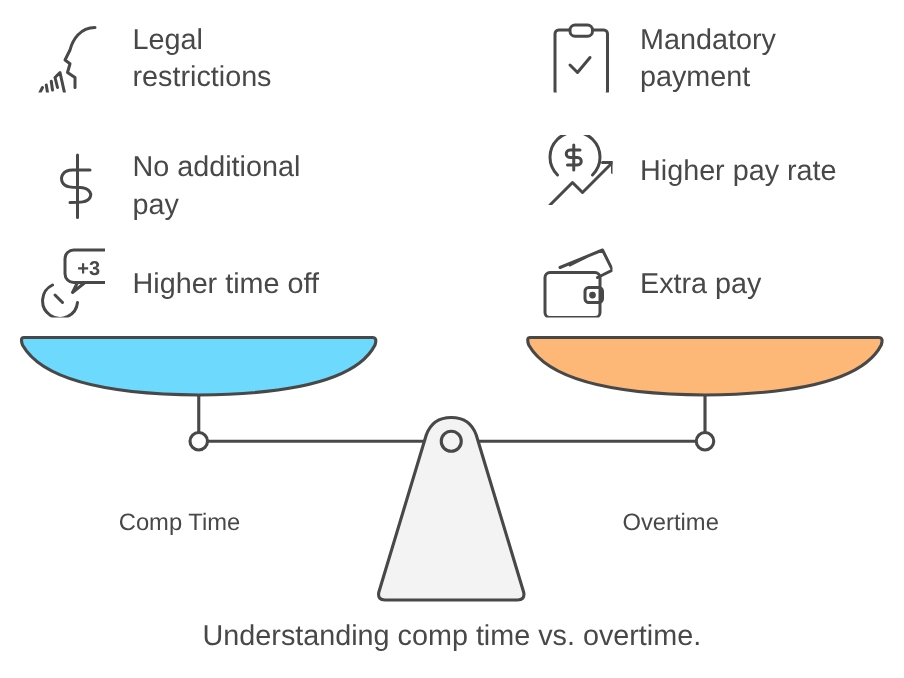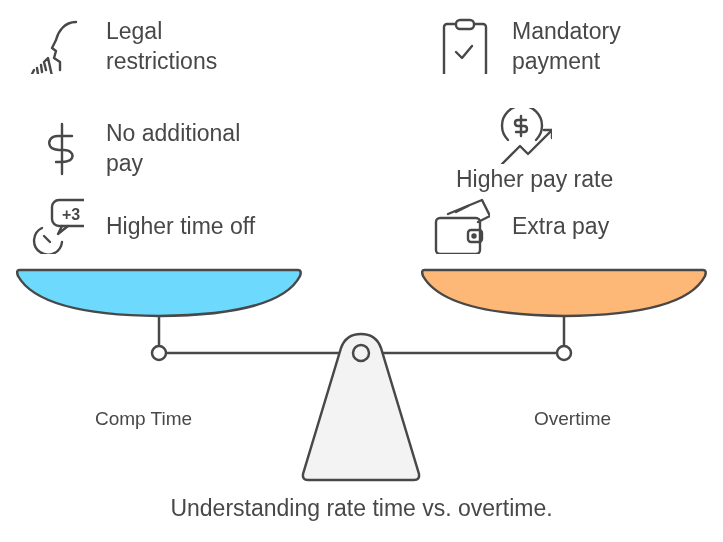--- a/index.html
+++ b/index.html
@@ -47,21 +47,21 @@
 <div class="item" style="left:434px; top:16px;">
   <svg class="ico" viewBox="0 0 56 56" fill="none" stroke="#484848" stroke-width="2.4" stroke-linecap="round" stroke-linejoin="round">
     <rect x="10" y="6" width="42" height="52" rx="3"></rect>
     <rect x="22" y="2" width="18" height="9" rx="4" fill="#ffffff"></rect>
     <path d="M22 34 L28 40 L38 28"></path>
   </svg>
   <span class="lbl">Mandatory
 payment</span>
 </div>
 
-<div class="item" style="left:434px; top:108px;flex-direction:column;">
+<div class="item" style="left:434px; top:108px;">
   <svg class="ico" viewBox="0 0 56 56" fill="none" stroke="#484848" stroke-width="2.4" stroke-linecap="round" stroke-linejoin="round">
     <path d="M12 32 A20 20 0 1 1 40 32"></path>
     <path d="M30 12 L22 12 C18 12 18 18 22 18 L28 18 C32 18 32 24 28 24 L20 24 M25 8 L25 28"></path>
     <path d="M6 56 L24 38 L32 46 L56 22"></path>
     <path d="M48 22 L56 22 L56 30"></path>
   </svg>
   <span class="lbl">Higher pay rate</span>
 </div>
 
 <div class="item" style="left:434px; top:198px;justify-content:space-between;">
@@ -86,15 +86,15 @@
 
   <line x1="166" y1="353" x2="557" y2="353" stroke="#484848" stroke-width="2.5"></line>
   <circle cx="159" cy="353" r="7" fill="#ffffff" stroke="#484848" stroke-width="2.5"></circle>
   <circle cx="564" cy="353" r="7" fill="#ffffff" stroke="#484848" stroke-width="2.5"></circle>
 
   <path d="M341 348 Q346 334 361 334 Q376 334 381 348 L419 474 Q420 480 414 480 L308 480 Q302 480 303 474 Z" fill="#f3f3f3" stroke="#484848" stroke-width="2.5" stroke-linejoin="round"></path>
   <circle cx="361" cy="353" r="8" fill="#f3f3f3" stroke="#484848" stroke-width="2.5"></circle>
 </svg>
 
 <span class="side-label" style="left:95px; top:408px;">Comp Time</span>
-<span class="side-label" style="left:534px; top:408px;">Overtime</span>
+<span class="side-label" style="left:498px; top:408px;">Overtime</span>
 
-<div class="caption">Understanding rate time vs. overtime.</div>
+<div class="caption">Understanding comp time vs. overtime.</div>
 
 </body></html>

